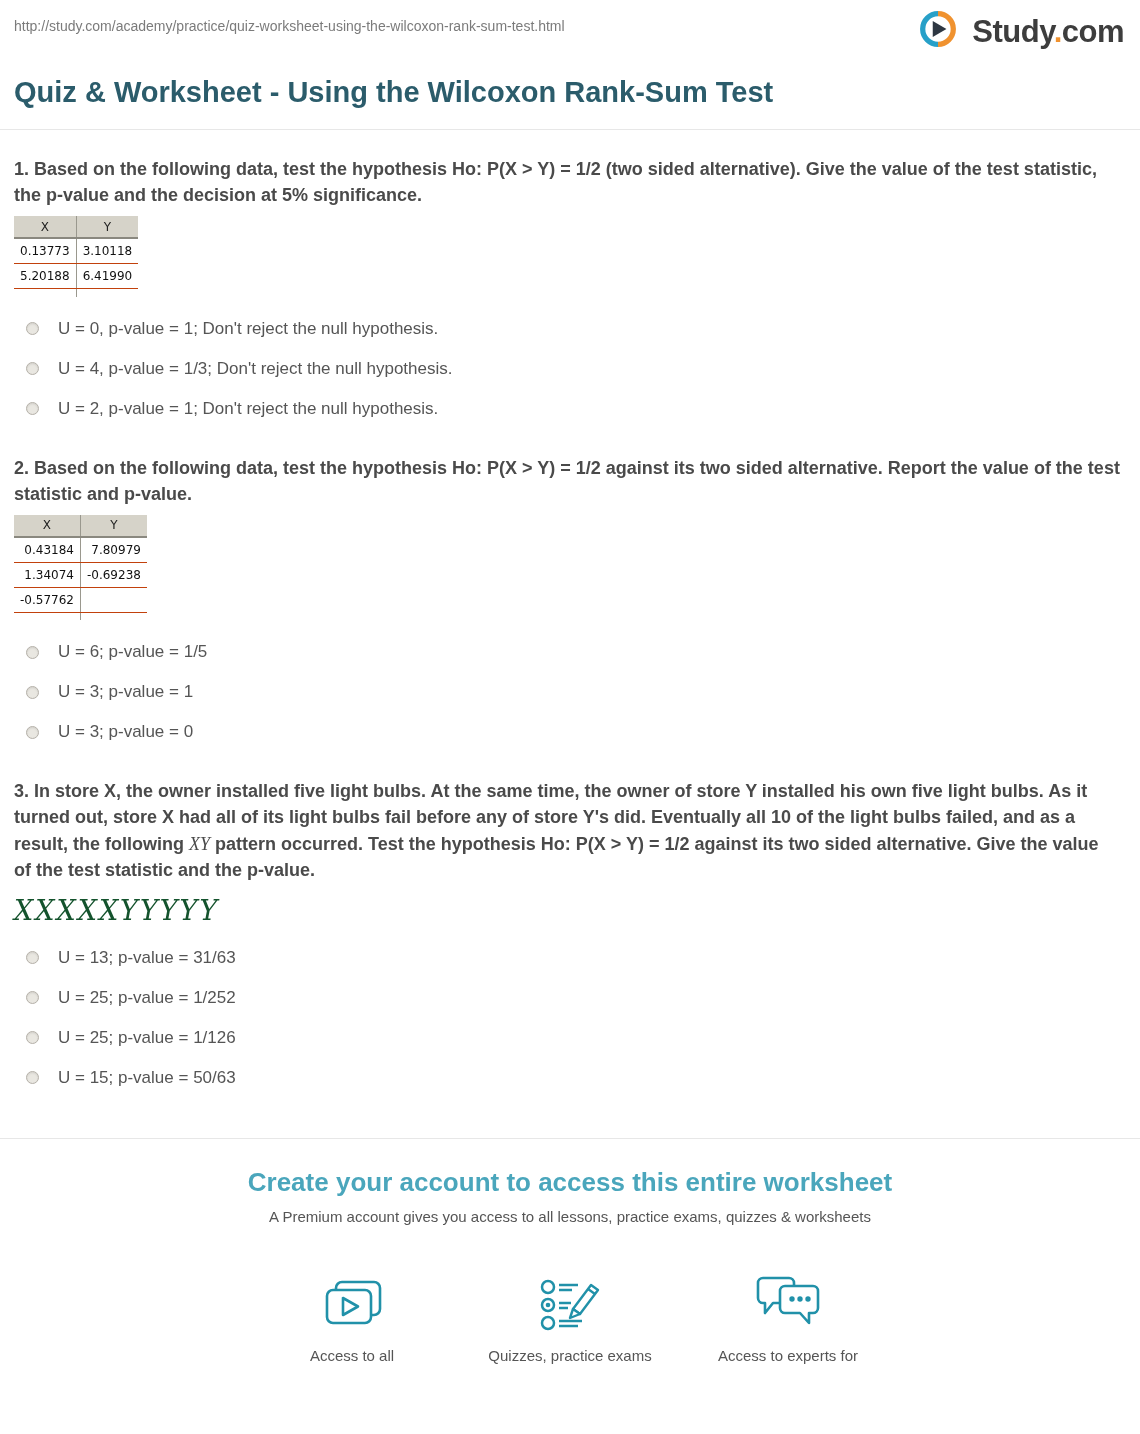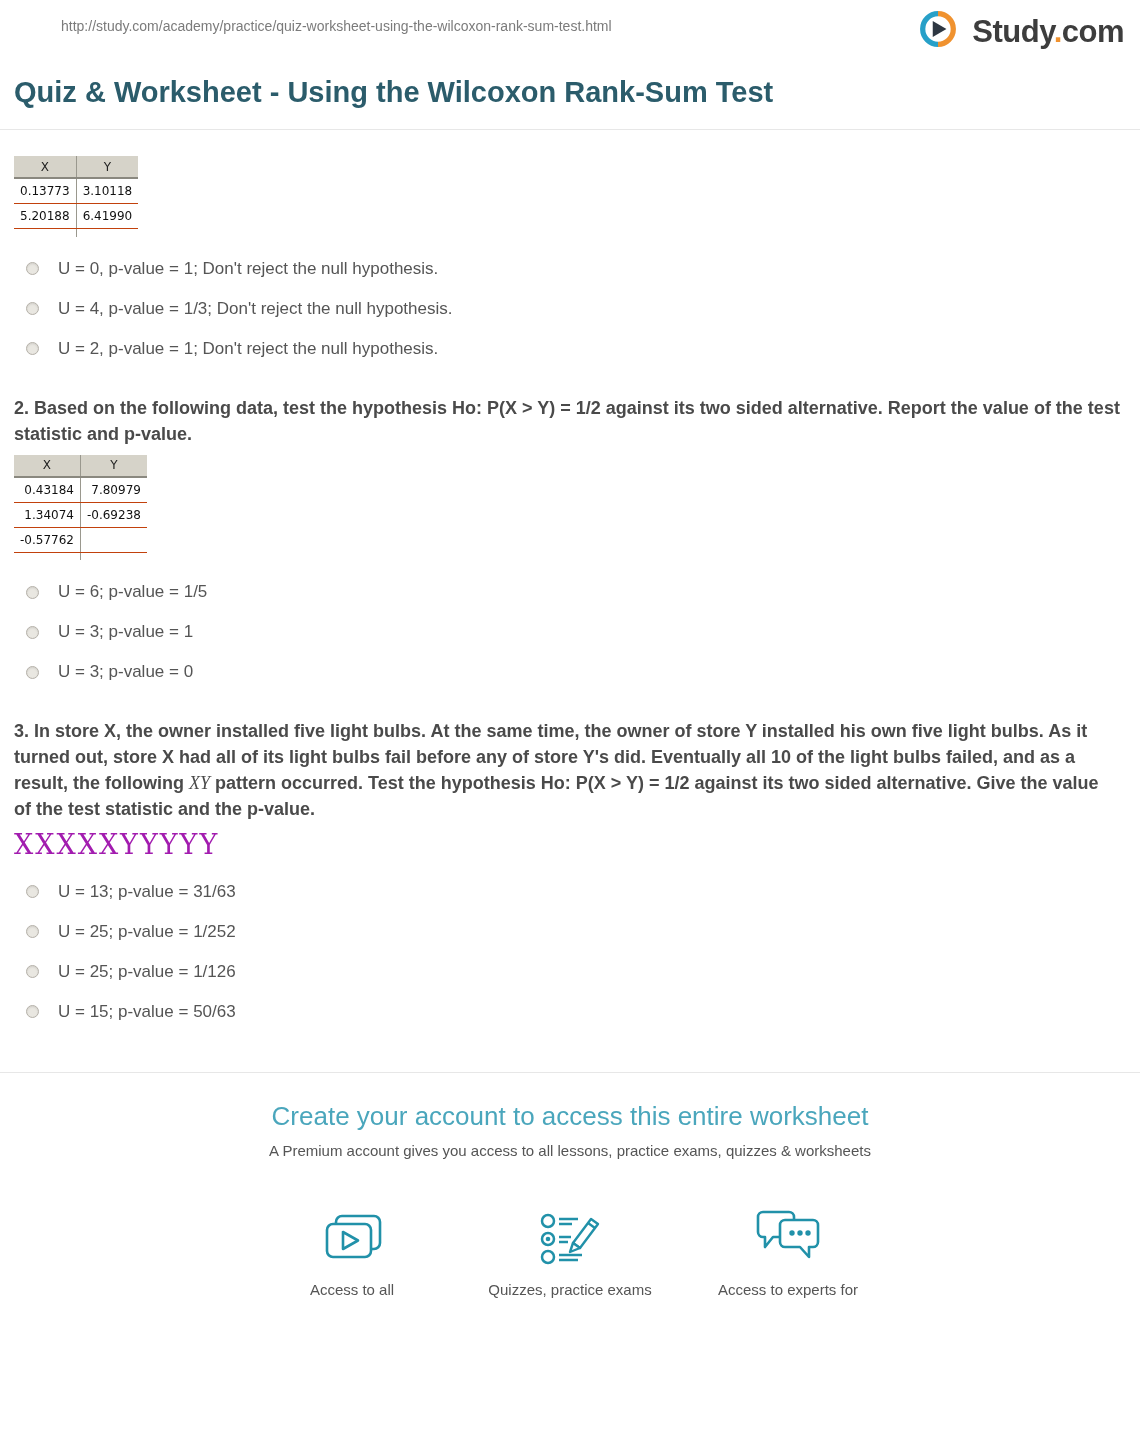--- a/index.html
+++ b/index.html
@@ -5,21 +5,21 @@
   * { margin:0; padding:0; box-sizing:border-box; }
   html,body { background:#ffffff; }
   body {
     font-family:"Liberation Sans","DejaVu Sans",sans-serif;
     width:1140px; color:#444;
   }
   .page { width:1140px; min-height:1434px; background:#fff; position:relative; }
 
   
   .top-bar { display:flex; justify-content:space-between; align-items:flex-start; padding:10px 16px 0 14px; }
-  .url-text { font-size:14px; color:#7b7b7b; padding-top:8px;margin-left:47px; }
+  .url-text { font-size:14px; color:#7b7b7b; padding-top:8px; }
   .logo { display:flex; align-items:center; gap:15px; }
   .logo-text { font-size:31px; font-weight:bold; color:#3d3d3d; letter-spacing:-0.5px; line-height:1; }
   .logo-dot { color:#f0922f; }
 
   
   .page-title { color:#2b5c6b; font-size:29px; font-weight:bold; margin:24px 14px 0 14px; }
   .divider { border-top:1px solid #e7e7e7; margin-top:20px; }
 
   
   .question-block { margin:26px 20px 0 14px; }
@@ -39,27 +39,27 @@
   .option { display:flex; align-items:center; height:40px; padding-left:12px; cursor:pointer; }
   .radio {
     width:13px; height:13px; border-radius:50%;
     border:1px solid #b5b1a9; background:#e9e7e1;
     box-shadow:inset 0 1px 2px rgba(0,0,0,0.10);
     margin-right:19px; flex:none;
   }
   .option-label { font-size:17px; color:#555; }
 
   .pattern-text {
-    font-family:"DejaVu Serif","Liberation Serif",serif; 
-    font-size:27px; color:#a21caf; letter-spacing:2px; margin-top:6px;
+    font-family:"DejaVu Serif","Liberation Serif",serif; font-style:italic;
+    font-size:27px; color:#14532d; letter-spacing:2px; margin-top:12px;
   }
 
   
   .footer-section { margin-top:40px; border-top:1px solid #e7e7e7; text-align:center; }
-  .footer-heading { color:#4aa6bc; font-size:26px; font-weight:normal; margin-top:28px; }
+  .footer-heading { color:#4aa6bc; font-size:26px; font-weight:bold; margin-top:28px; }
   .footer-sub { color:#555; font-size:15px; margin-top:10px; }
   .features { display:flex; justify-content:center; gap:18px; margin-top:46px; }
   .feature { width:200px; text-align:center; }
   .feature-icon { height:62px; display:flex; align-items:flex-end; justify-content:center; }
   .feature-label { font-size:15px; color:#555; line-height:1.5; margin-top:12px; }
 </style>
 </head>
 <body>
 
 <div class="page">
@@ -75,20 +75,21 @@
         </svg>
       </span>
       <span class="logo-text"><span>Study</span><span class="logo-dot">.</span><span>com</span></span>
     </div>
   </div>
 
   <h1 class="page-title">Quiz &amp; Worksheet - Using the Wilcoxon Rank-Sum Test</h1>
   <div class="divider"></div>
 
   <div class="question-block">
+    <div class="question-text">1. Based on the following data, test the hypothesis Ho: P(X &gt; Y) = 1/2 (two sided alternative). Give the value of the test statistic, the p-value and the decision at 5% significance.</div>
     <table class="data-table">
       <thead>
         <tr>
           <th>X</th>
           <th>Y</th>
         </tr>
       </thead>
       <tbody>
         <tr>
           <td>0.13773</td>

